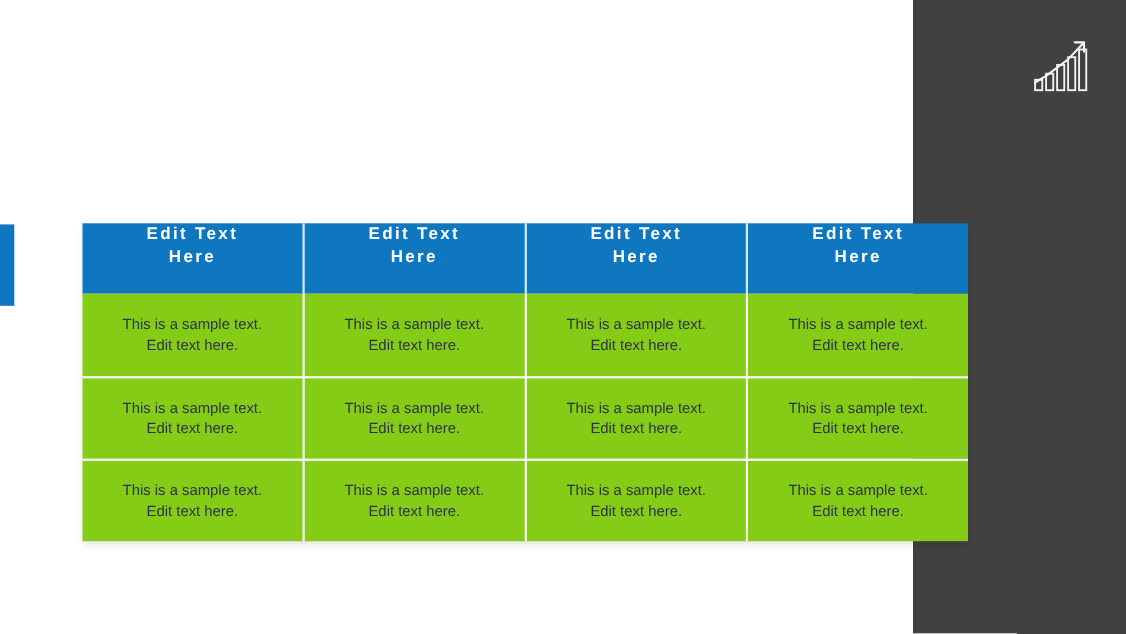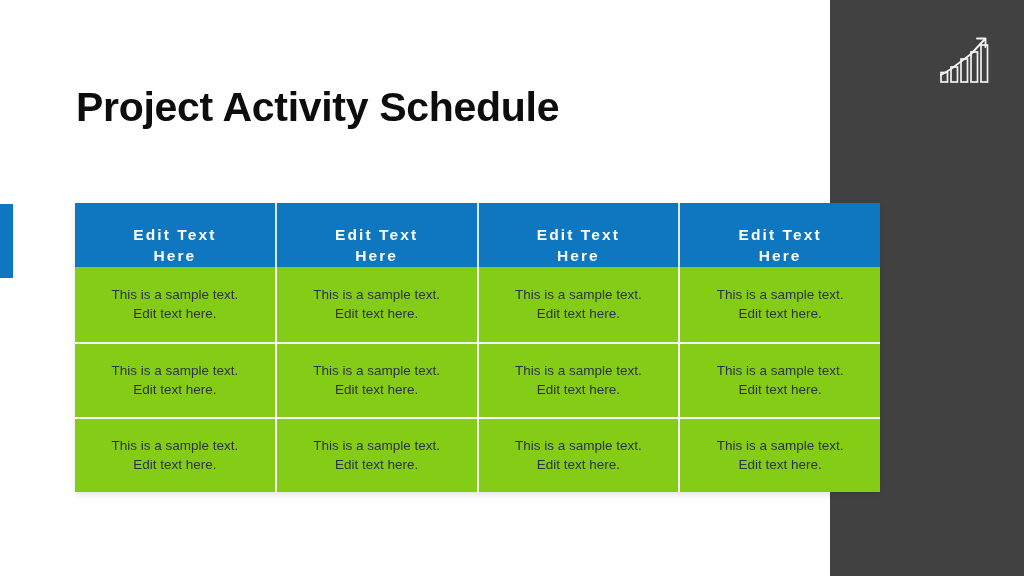--- a/index.html
+++ b/index.html
@@ -77,21 +77,21 @@
   }
   #header-row {
     background: #0E77C0;
   }
   .header-cell {
     flex: 1 1 0;
     height: 64px;
     display: flex;
     flex-direction: column;
     align-items: center;
-    justify-content: flex-end;
+    justify-content: flex-start;
     color: #ffffff;
     font-size: 15.5px;
     font-weight: bold;
     letter-spacing: 2.1px;
     line-height: 1.35;
     text-align: center;
     box-sizing: border-box;
     border-right: 2px solid #D9E9F5;
   }
   .header-cell:last-child {
@@ -140,21 +140,20 @@
       <rect x="33" y="21" width="6.5" height="30" stroke="#F2F2F2" stroke-width="1.7" fill="none"></rect>
       <rect x="43" y="14" width="6.5" height="37" stroke="#F2F2F2" stroke-width="1.7" fill="none"></rect>
 
       <path d="M3 44 L13 38 L23 30.5 L33 23 L46.5 8.5" stroke="#F2F2F2" stroke-width="1.9" fill="none" stroke-linejoin="round" stroke-linecap="round"></path>
       <path d="M39 7.5 L47.5 7.5 L47.5 16" stroke="#F2F2F2" stroke-width="1.9" fill="none" stroke-linejoin="round" stroke-linecap="round"></path>
     </svg>
   </div>
 
   <div id="accent-bar"></div>
 
-  <div id="page-title">Project Activity Schedule</div>
 
   <div id="schedule-table">
 
     <div class="table-row" id="header-row">
       <div class="header-cell">
         <span>Edit Text</span>
         <span>Here</span>
       </div>
       <div class="header-cell">
         <span>Edit Text</span>

